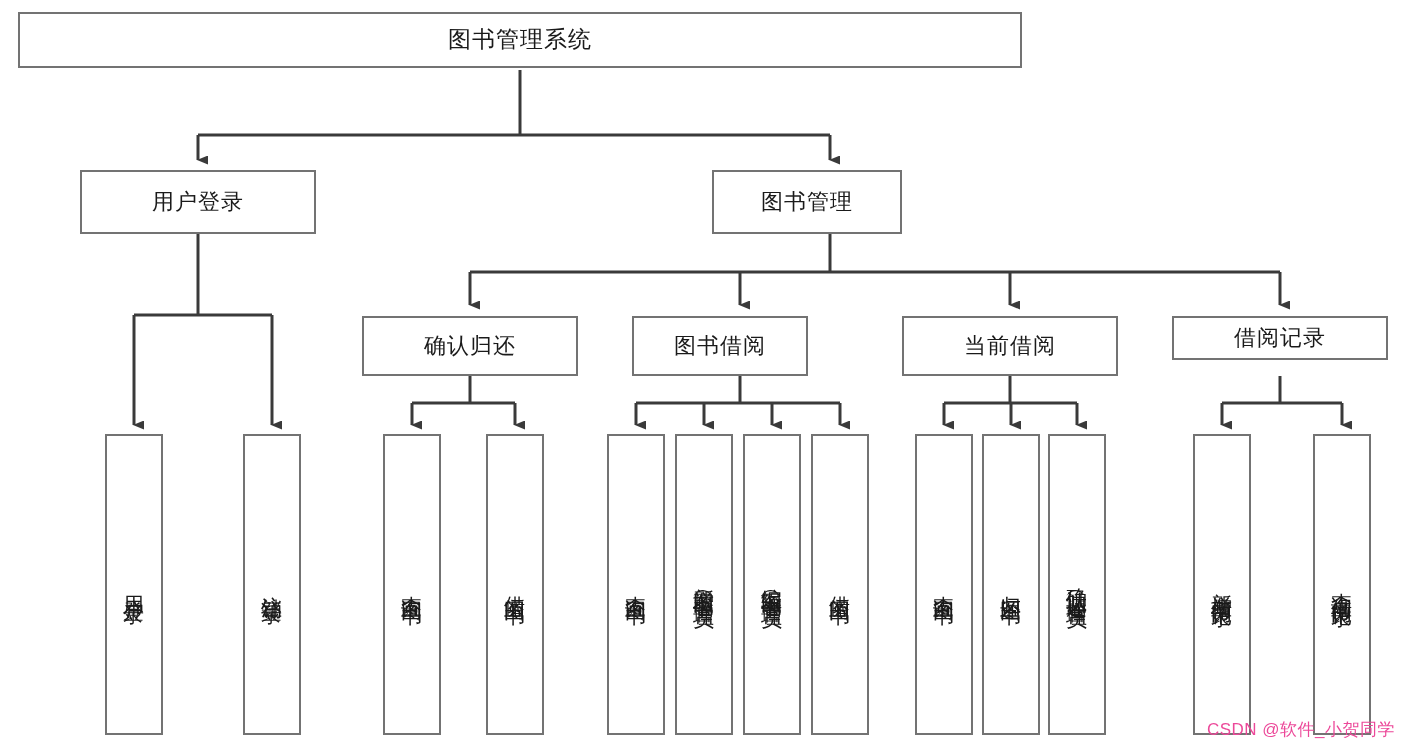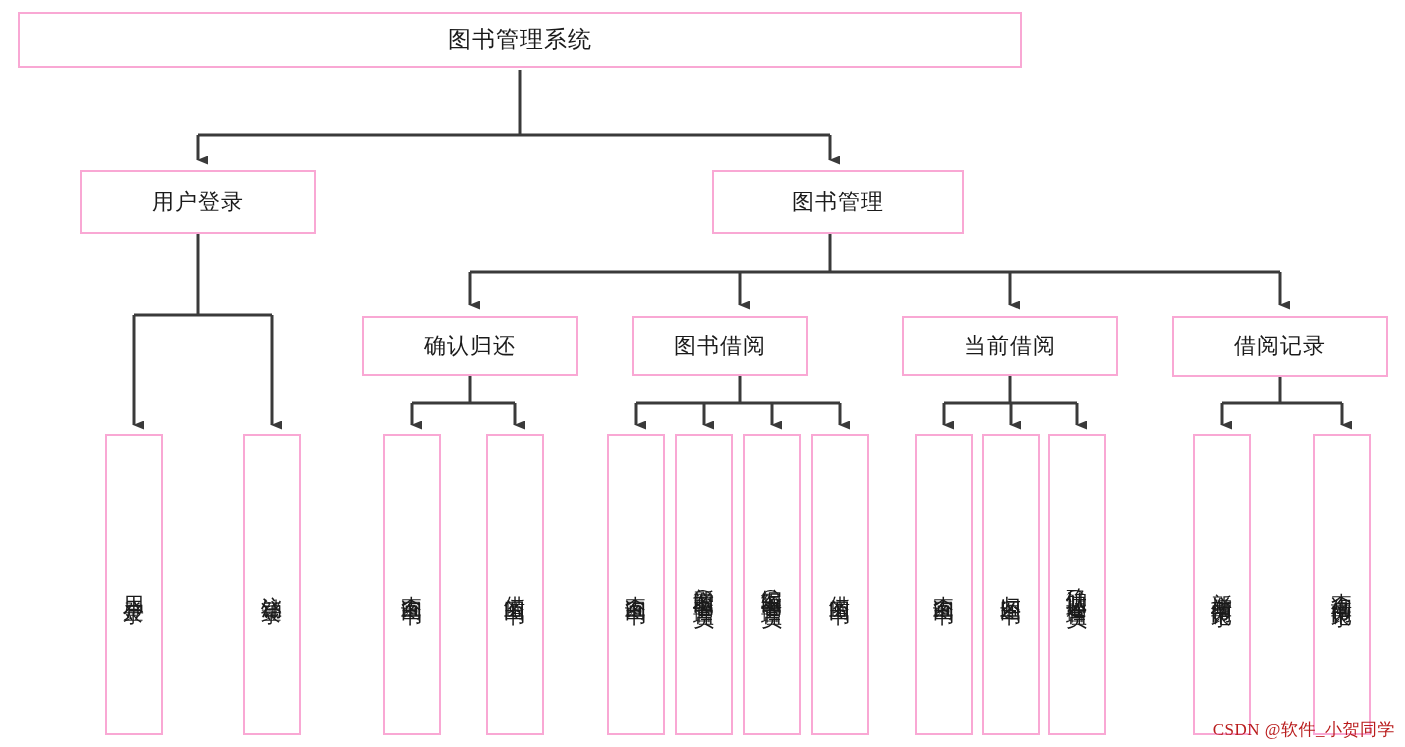--- a/index.html
+++ b/index.html
@@ -22,21 +22,21 @@
     left: 0;
     top: 0;
     width: 1405px;
     height: 747px;
     pointer-events: none;
   }
   .node {
     position: absolute;
     box-sizing: border-box;
     background: #ffffff;
-    border: 2px solid #f9a8d4;
+    border: 2px solid #737373;
     display: flex;
     align-items: center;
     justify-content: center;
     color: #1a1a1a;
   }
   .node.h {
     font-size: 22px;
     letter-spacing: 1px;
     line-height: 1.2;
     white-space: nowrap;
@@ -58,24 +58,23 @@
   .node.v > span {
     writing-mode: vertical-rl;
     text-orientation: upright;
     display: block;
   }
   .watermark {
     position: absolute;
     right: 10px;
     bottom: 6px;
     font-size: 17px;
-    color: #b91c1c;
+    color: #ec4899;
     white-space: nowrap;
     letter-spacing: 0.5px;
-    font-family: Liberation Serif, serif;
   }
 </style>
 </head>
 <body>
 
 <div id="canvas">
 
   <svg class="edges" viewBox="0 0 1405 747">
     <defs>
       <marker id="arrowhead" markerWidth="9" markerHeight="11" refX="4.5" refY="10" orient="auto" markerUnits="userSpaceOnUse">
@@ -125,26 +124,26 @@
       <path d="M 1280 376 L 1280 403"></path>
       <path d="M 1222 403 L 1342 403"></path>
       <path d="M 1222 403 L 1222 425" marker-end="url(#arrowhead)"></path>
       <path d="M 1342 403 L 1342 425" marker-end="url(#arrowhead)"></path>
     </g>
   </svg>
 
   <div class="node h root" style="left:18px; top:12px; width:1004px; height:56px;">图书管理系统</div>
 
   <div class="node h" style="left:80px; top:170px; width:236px; height:64px;">用户登录</div>
-  <div class="node h" style="left:712px; top:170px; width:252px; height:64px;">图书管理</div>
+  <div class="node h" style="left:712px; top:170px; width:190px; height:64px;">图书管理</div>
 
   <div class="node h" style="left:362px; top:316px; width:216px; height:60px;">确认归还</div>
   <div class="node h" style="left:632px; top:316px; width:176px; height:60px;">图书借阅</div>
   <div class="node h" style="left:902px; top:316px; width:216px; height:60px;">当前借阅</div>
-  <div class="node h" style="left:1172px; top:316px; width:216px; height:61px;text-align:center;">借阅记录</div>
+  <div class="node h" style="left:1172px; top:316px; width:216px; height:44px;text-align:center;">借阅记录</div>
 
   <div class="node v" style="left:105px; top:434px; width:58px; height:301px;">
       <span>用户登录</span>
     </div>
   <div class="node v" style="left:243px; top:434px; width:58px; height:301px;">
       <span>注销登录</span>
     </div>
 
   <div class="node v" style="left:383px; top:434px; width:58px; height:301px;">
       <span>查询图书</span>

